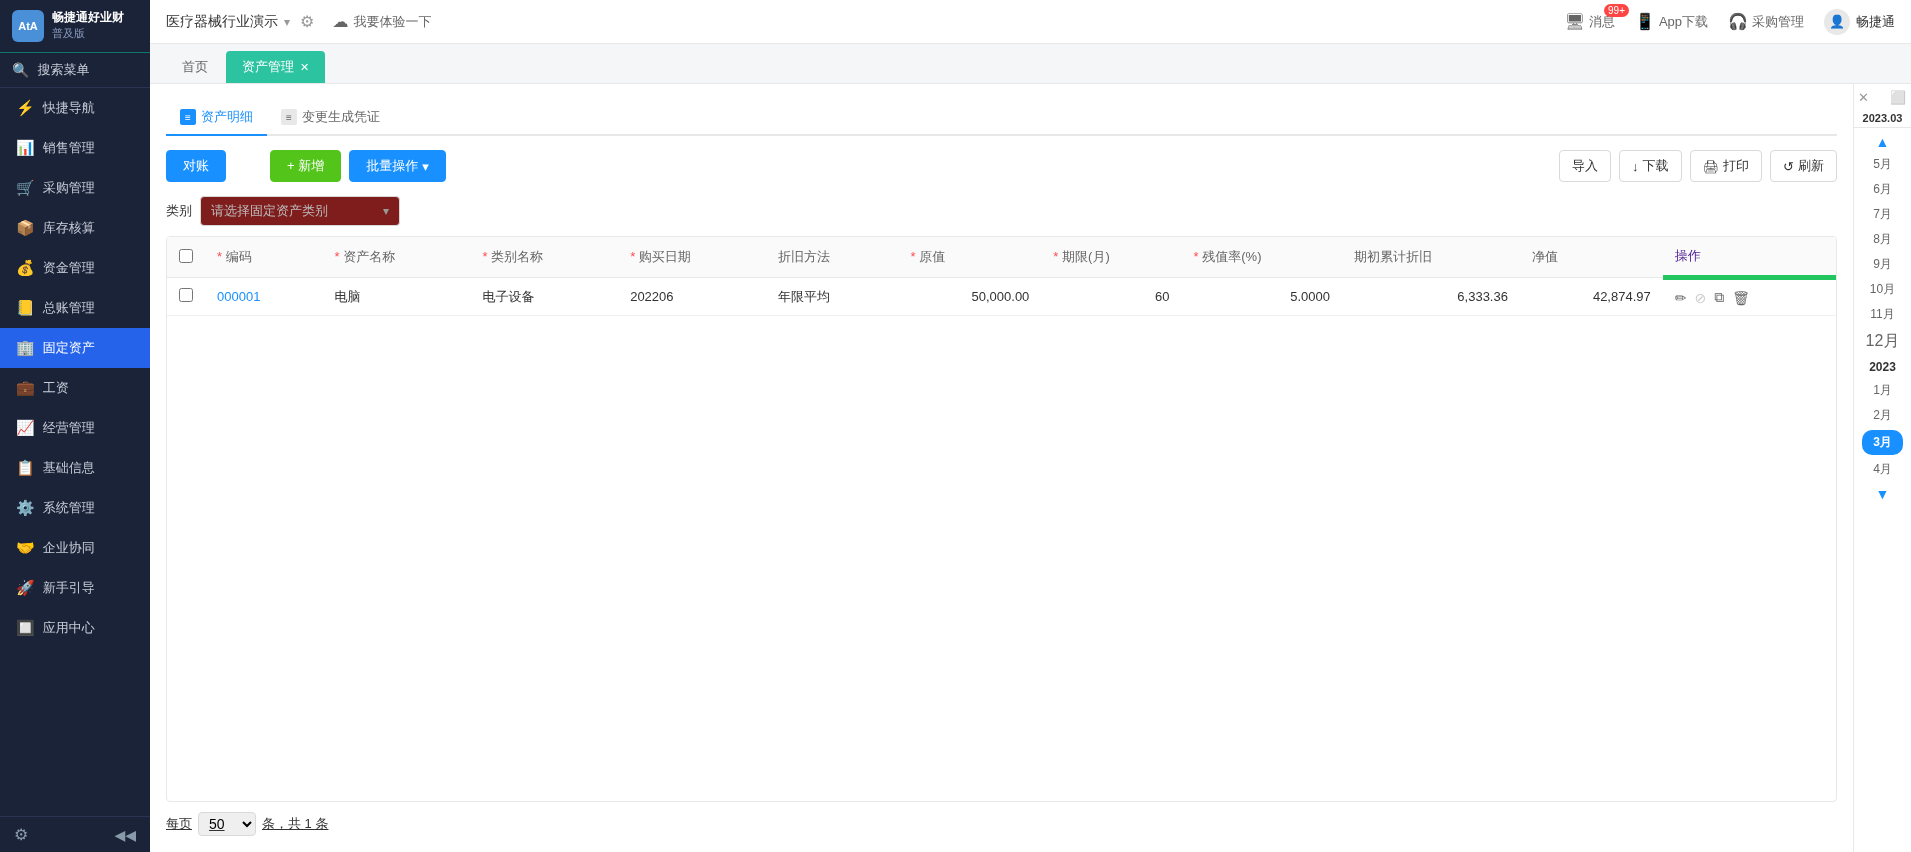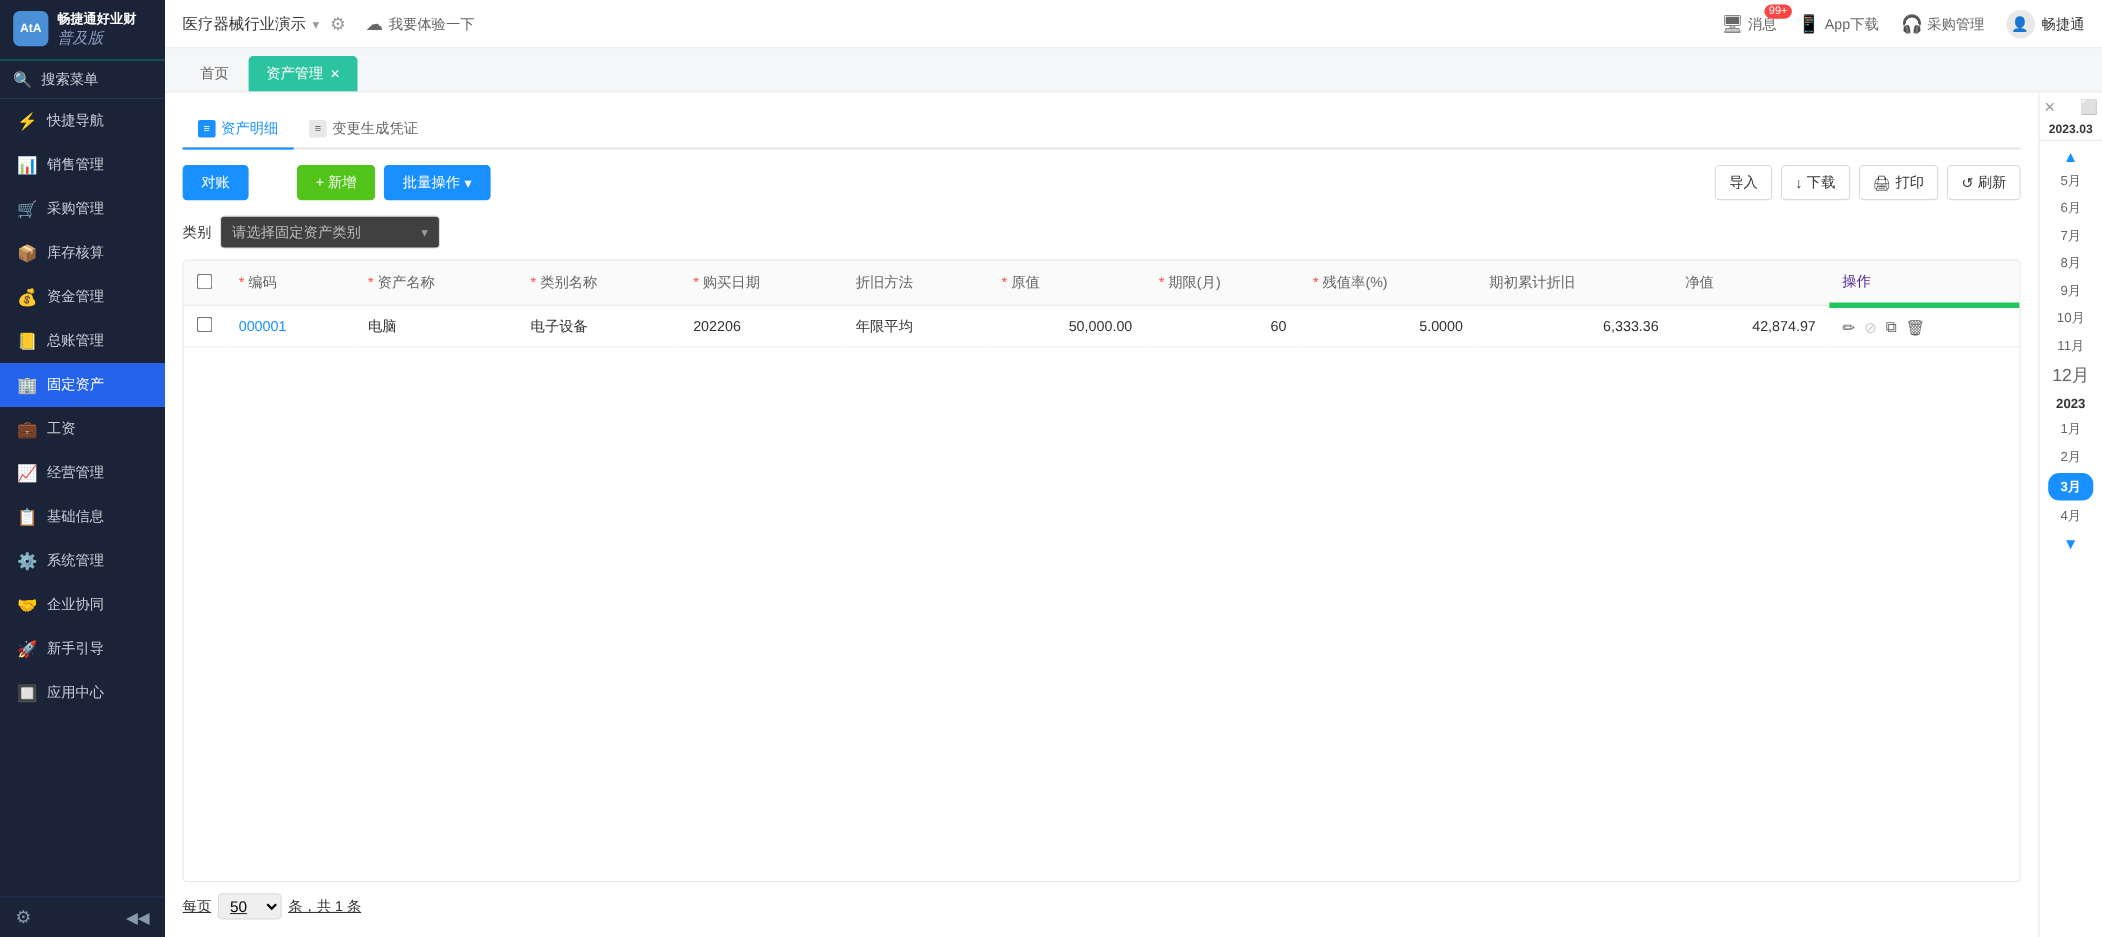--- a/index.html
+++ b/index.html
@@ -9,21 +9,21 @@
     td { padding: 9px 12px; border-bottom: 1px solid #f0f0f0; color: #333; white-space: nowrap; }
   </style>
 </head>
 <body>
 
 <div style="display:flex;flex-direction:column;width:150px;background:#1b2338;height:852px;flex-shrink:0;">
   <div style="padding:10px 12px;display:flex;align-items:flex-start;gap:8px;border-bottom:1px solid #0f766e;">
     <div style="width:32px;height:32px;background:#4a90d9;border-radius:6px;display:flex;align-items:center;justify-content:center;color:white;font-size:11px;font-weight:bold;">AtA</div>
     <div>
       <div style="color:white;font-size:12px;font-weight:bold;line-height:1.3;">畅捷通好业财</div>
-      <div style="color:#8899bb;font-size:14px;font-style:italic;">普及版</div>
+      <div style="color:#8899bb;font-size:11px;">普及版</div>
     </div>
   </div>
   <div style="display:flex;align-items:center;padding:8px 12px;cursor:pointer;color:#c8cdd8;border-bottom:1px solid #2a3555;">
     <span style="font-size:14px;margin-right:8px;">🔍</span>
     <span style="font-size:13px;">搜索菜单</span>
   </div>
   <div style="overflow-y:auto;flex:1;">
     <div style="display:flex;align-items:center;gap:8px;padding:11px 16px;cursor:pointer;color:#c8cdd8;font-size:13px;">
       <span style="font-size:15px;">⚡</span>
       <span>快捷导航</span>
@@ -164,21 +164,21 @@
           </button>
           <button style="padding:6px 12px;border-radius:4px;font-size:13px;cursor:pointer;border:1px solid #d9d9d9;background:white;color:#333;display:flex;align-items:center;gap:4px;">
             <span>↺</span>
             <span>刷新</span>
           </button>
         </div>
       </div>
 
       <div style="display:flex;align-items:center;gap:8px;margin-bottom:10px;">
         <span style="font-size:13px;color:#333;">类别</span>
-        <div style="display:flex;align-items:center;gap:4px;border:1px solid #d9d9d9;border-radius:4px;padding:5px 10px;background:#404040;cursor:pointer;min-width:200px;">
+        <div style="display:flex;align-items:center;gap:4px;border:1px solid #d9d9d9;border-radius:4px;padding:5px 10px;background:#7f1d1d;cursor:pointer;min-width:200px;">
           <span style="color:#bbb;font-size:13px;flex:1;">请选择固定资产类别</span>
           <span style="color:#999;font-size:12px;">▾</span>
         </div>
       </div>
 
       <div style="flex:1;overflow:auto;border:1px solid #e8e8e8;border-radius:4px;">
         <table style="width:100%;border-collapse:collapse;font-size:13px;">
           <thead>
             <tr style="background:#fafafa;">
               <th style="padding:10px 12px;border-bottom:1px solid #e8e8e8;width:36px;">

